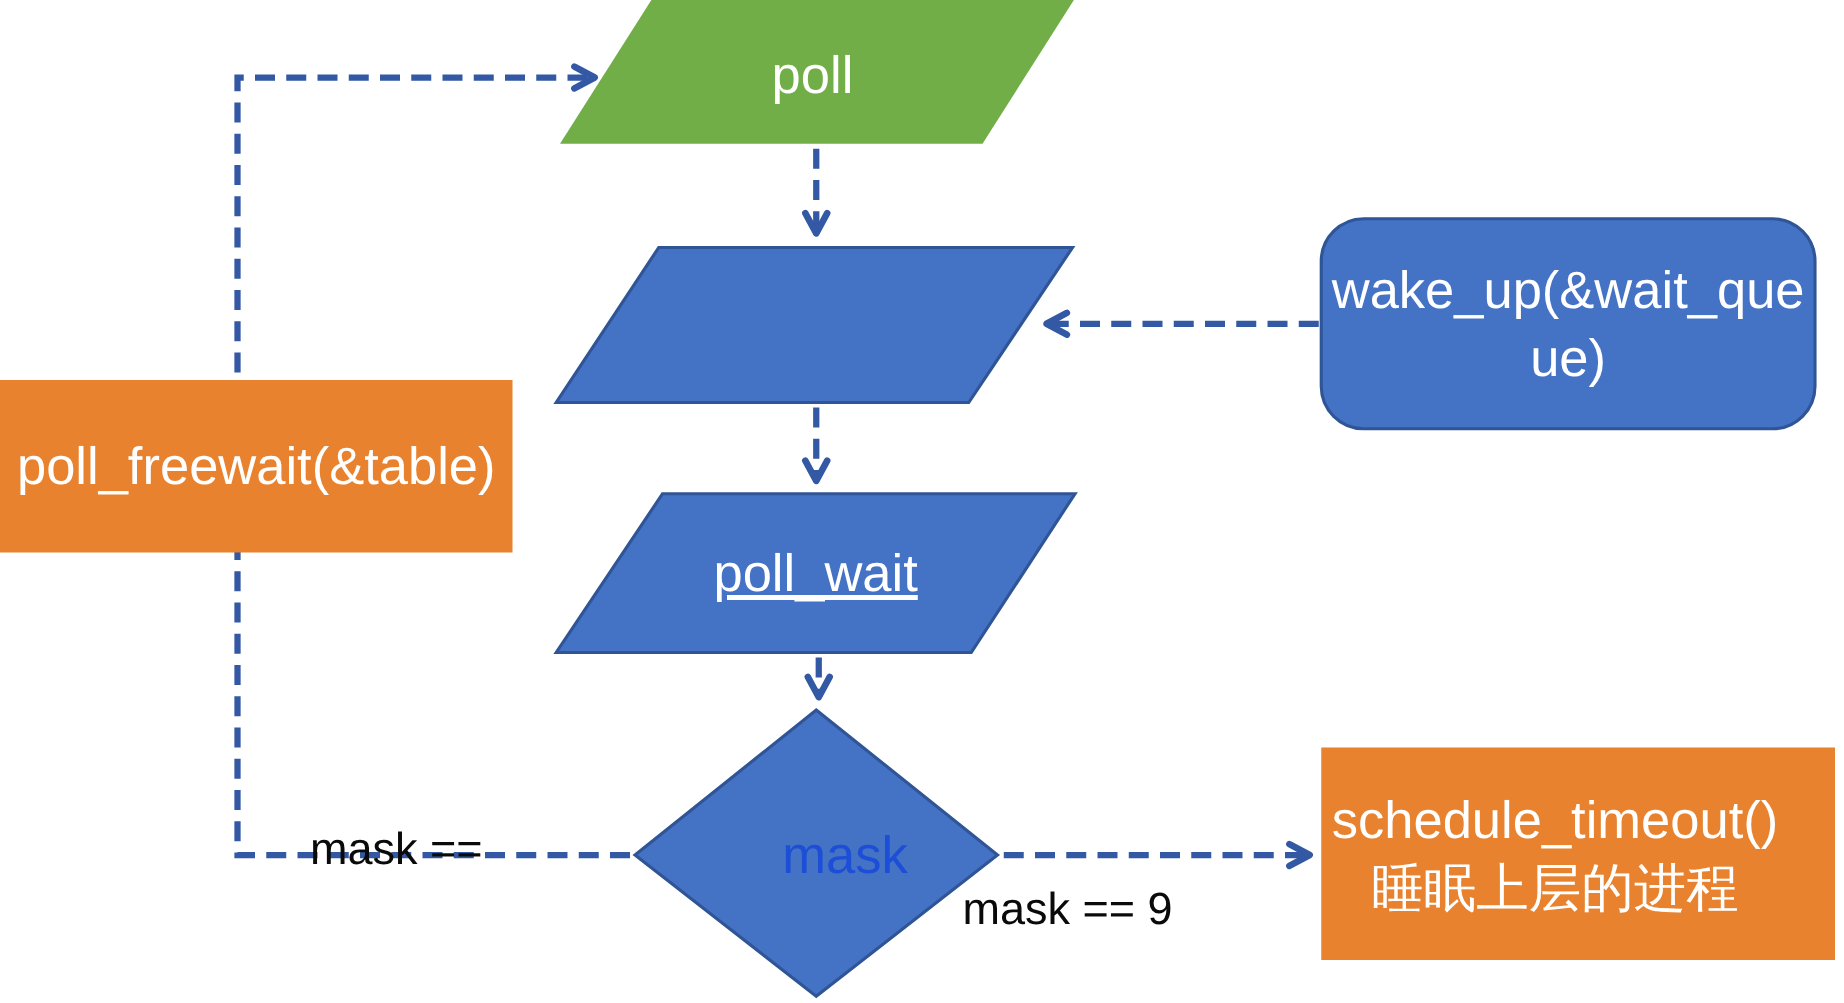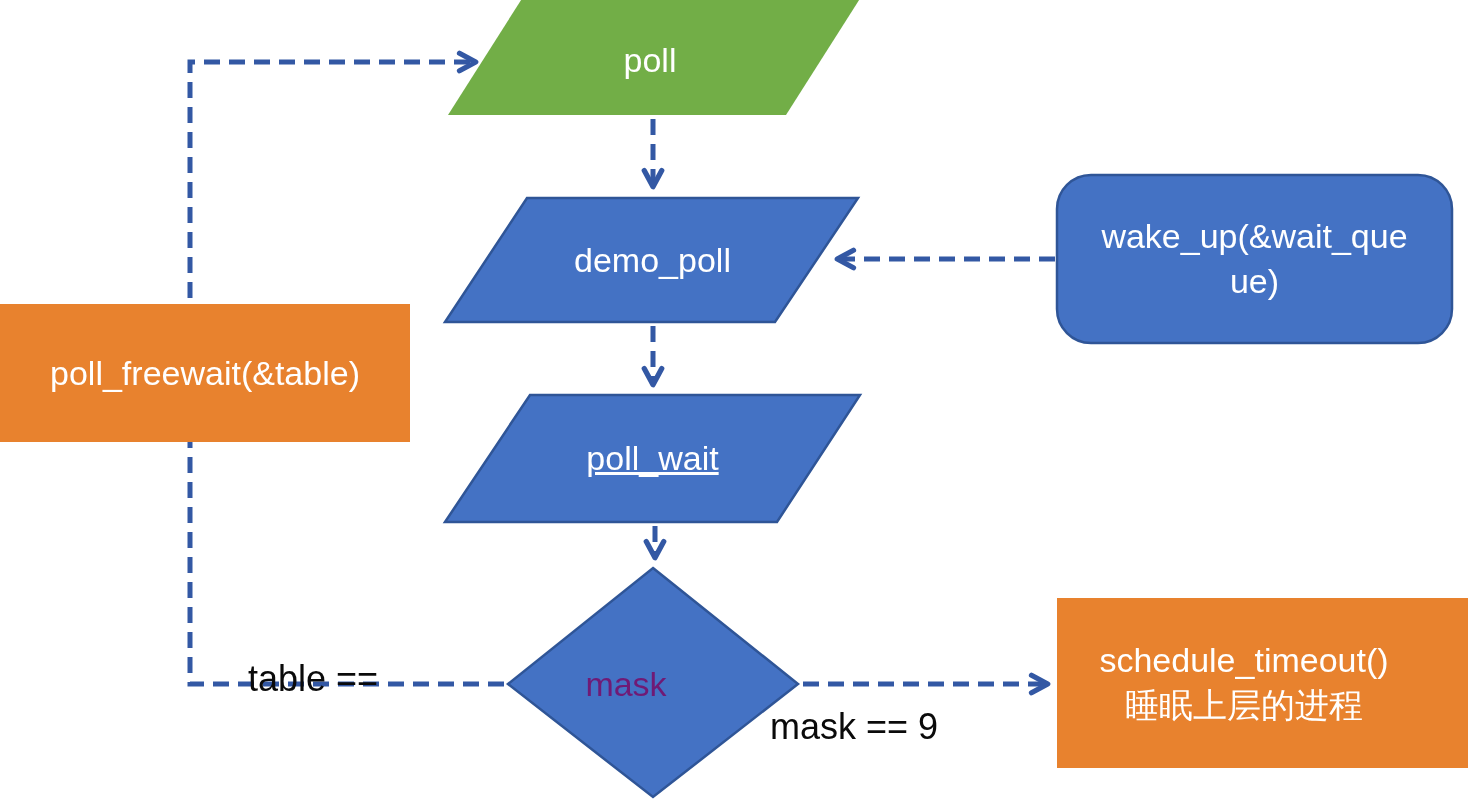--- a/index.html
+++ b/index.html
@@ -9,21 +9,21 @@
     font-family:"Liberation Sans","DejaVu Sans",sans-serif;
   }
   svg.diagram { position:absolute; left:0; top:0; }
   .edge { fill:none; stroke:#3358A4; stroke-width:5; stroke-dasharray:16 9; }
   .shape-border { stroke:#2F5597; stroke-width:2.5; }
   .no-border { stroke:none; }
 
   .ntext {
     position:absolute; display:flex; flex-direction:column;
     justify-content:center; align-items:center; text-align:center;
-    color:#ffffff; font-size:34px; line-height:1.32; pointer-events:none;
+    color:#ffffff; font-size:42px; line-height:1.32; pointer-events:none;
   }
   .ntext span { display:block; }
 
   .lbl {
     position:absolute; color:#0a0a0a; font-size:36px; line-height:1.32;
     text-align:left; white-space:pre;
   }
   .lbl span { display:block; }
 
   .watermark {
@@ -63,47 +63,46 @@
       <polygon points="653,568 798,684 653,797 508,684" class="shape-border" fill="#4472C4"></polygon>
       <rect x="1057" y="598" width="411" height="170" class="no-border" fill="#E8822E"></rect>
     </g>
   </svg>
 
   <div class="ntext" style="left:470px; top:0; width:360px; height:120px;">
     <span>poll</span>
   </div>
 
   <div class="ntext" style="left:475px; top:198px; width:355px; height:124px;">
-    <span>demo_poll</span>
   </div>
 
   <div class="ntext" style="left:0; top:304px; width:410px; height:138px;">
     <span>poll_freewait(&amp;table)</span>
   </div>
 
   <div class="ntext" style="left:1057px; top:175px; width:395px; height:168px;">
     <span>wake_up(&amp;wait_que</span>
     <span>ue)</span>
   </div>
 
   <div class="ntext" style="left:470px; top:395px; width:365px; height:127px;text-decoration:underline;">
     <span>poll_wait</span>
   </div>
 
-  <div class="ntext" style="left:526px; top:624px; width:200px; height:120px; color:#701a75;">
+  <div class="ntext" style="left:576px; top:624px; width:200px; height:120px; color:#1d4ed8;">
     <span>mask</span>
   </div>
 
   <div class="ntext" style="left:1057px; top:598px; width:374px; height:170px;">
     <span>schedule_timeout()</span>
     <span>睡眠上层的进程</span>
   </div>
 
   <div class="lbl" style="left:248px; top:560px;">
-    <span>table ==</span>
+    <span>mask ==</span>
     <span>POLLIN</span>
   </div>
 
   <div class="lbl" style="left:770px; top:608px;">
     <span>mask == 9</span>
   </div>
 
 
 </div>
 

